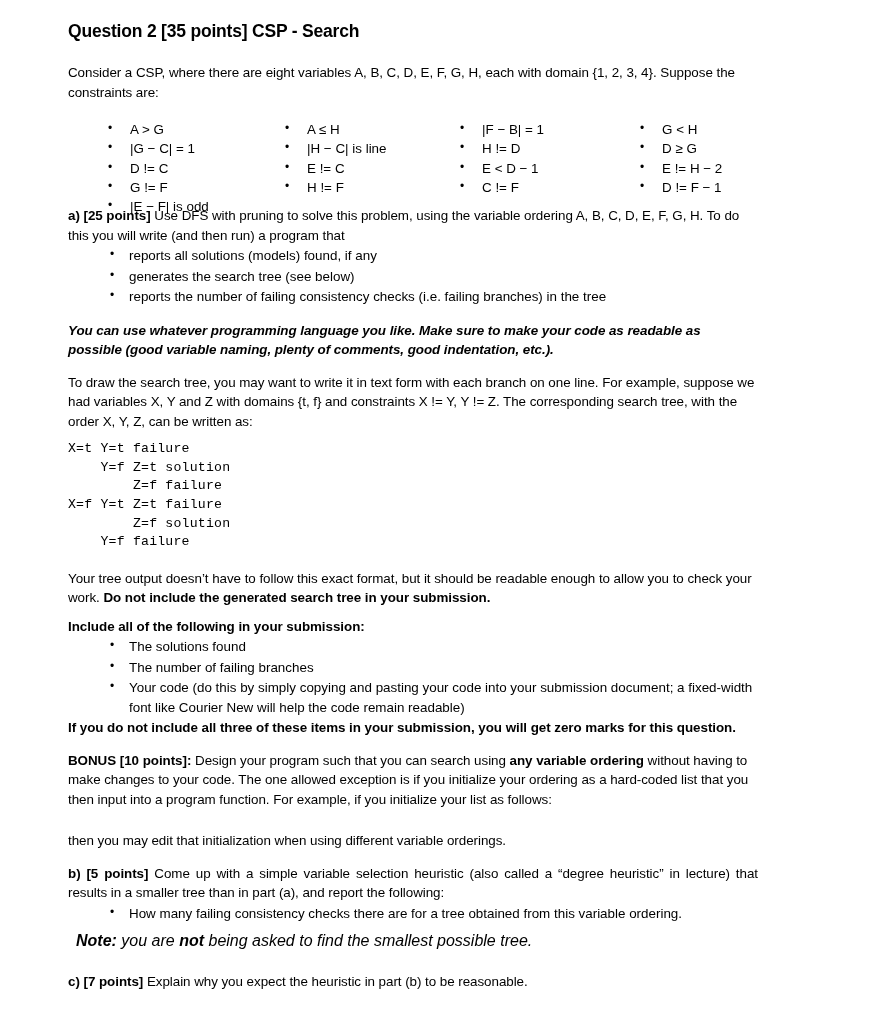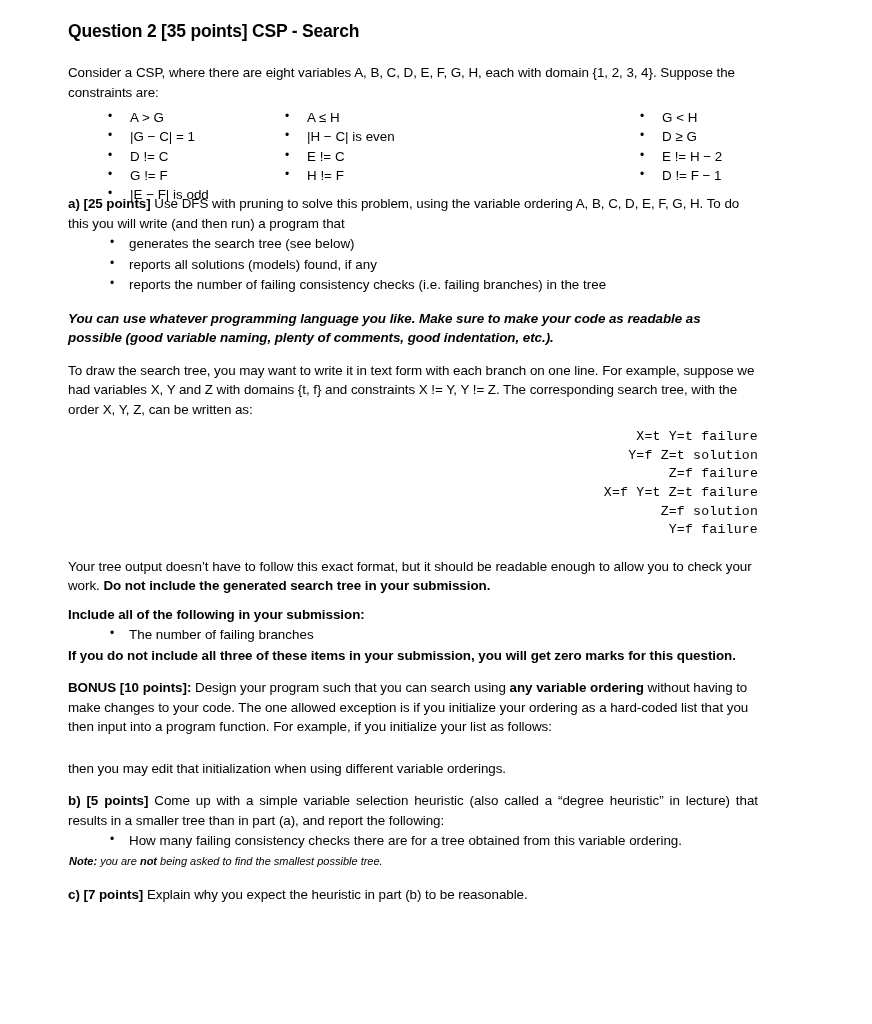--- a/index.html
+++ b/index.html
@@ -44,21 +44,21 @@
   }
   p.tight { margin-bottom: 0; }
 
   .spacer-sm { height: 9px; }
   .spacer-md { height: 13px; }
   .spacer-lg { height: 17px; }
 
   
   .constraints {
     position: relative;
-    margin-top: 6px;
+    margin-top: 18px;
     height: 86px;
     font-size: 13.4px;
   }
   .ccol {
     position: absolute;
     top: 0;
   }
   .ccol.c1 { left: 40px; }
   .ccol.c2 { left: 217px; }
   .ccol.c3 { left: 392px; }
@@ -97,35 +97,34 @@
     top: -1px;
     font-size: 12px;
   }
 
   .bold { font-weight: bold; }
   .ital { font-style: italic; }
   .bi { font-weight: bold; font-style: italic; }
   .red { color: #000000; font-weight: bold; }
 
   p.note-strong {
-    font-size: 11px;
+    font-size: 16px;
     line-height: 19.5px;
     font-weight: bold;
     font-style: italic;
-    margin: 1px;
+    margin: 8px;
   }
 
   pre.code {
     font-family: "Liberation Mono", monospace;
     font-size: 13.2px;
     line-height: 18.6px;
     margin: 0;
     white-space: pre;
     letter-spacing: 0.2px;
-    text-align: right;
   }
   .code-block { margin: 9px 0 0 0; }
   .code-inline-line {
     font-family: "Liberation Mono", monospace;
     font-size: 13.6px;
     line-height: 20px;
     white-space: pre;
     margin: 0;
     letter-spacing: 0.3px;
   }
@@ -145,37 +144,43 @@
     <div class="constraints">
       <div class="ccol c1">
         <div class="citem">A &gt; G</div>
         <div class="citem">|G − C| = 1</div>
         <div class="citem">D != C</div>
         <div class="citem">G != F</div>
         <div class="citem">|E − F| is odd</div>
       </div>
       <div class="ccol c2">
         <div class="citem">A ≤ H</div>
-        <div class="citem">|H − C| is even</div>
+        <div class="citem">|H − C| is line</div>
         <div class="citem">E != C</div>
         <div class="citem">H != F</div>
+      </div>
+      <div class="ccol c3">
+        <div class="citem">|F − B| = 1</div>
+        <div class="citem">H != D</div>
+        <div class="citem">E &lt; D − 1</div>
+        <div class="citem">C != F</div>
       </div>
       <div class="ccol c4">
         <div class="citem">G &lt; H</div>
         <div class="citem">D ≥ G</div>
         <div class="citem">E != H − 2</div>
         <div class="citem">D != F − 1</div>
       </div>
     </div>
 
     <p class="para tight"><span class="bold">a) [25 points]</span><span> Use DFS with pruning to solve this problem, using the variable ordering A, B, C, D, E, F, G, H. To do this you will write (and then run) a program that</span></p>
 
     <ul class="blist">
+      <li>reports all solutions (models) found, if any</li>
       <li>generates the search tree (see below)</li>
-      <li>reports all solutions (models) found, if any</li>
       <li>reports the number of failing consistency checks (i.e. failing branches) in the tree</li>
     </ul>
 
     <div class="spacer-md"></div>
 
     <p class="para bi tight">You can use whatever programming language you like.  Make sure to make your code as readable as possible (good variable naming, plenty of comments, good indentation, etc.).</p>
 
     <div class="spacer-md"></div>
 
     <p class="para tight">To draw the search tree, you may want to write it in text form with each branch on one line. For example, suppose we had variables X, Y and Z with domains {t, f} and constraints X != Y, Y != Z. The corresponding search tree, with the order X, Y, Z, can be written as:</p>
@@ -191,21 +196,23 @@
 
     <div class="spacer-lg"></div>
 
     <p class="para tight"><span>Your tree output doesn’t have to follow this exact format, but it should be readable enough to allow you to check your work.  </span><span class="red">Do not include the generated search tree in your submission.</span></p>
 
     <div class="spacer-sm"></div>
 
     <p class="para bold tight">Include all of the following in your submission:</p>
 
     <ul class="blist">
+      <li>The solutions found</li>
       <li>The number of failing branches</li>
+      <li>Your code (do this by simply copying and pasting your code into your submission document; a fixed-width font like Courier New will help the code remain readable)</li>
     </ul>
 
     <p class="para red tight">If you do not include all three of these items in your submission, you will get zero marks for this question.</p>
 
     <div class="spacer-md"></div>
 
     <p class="para tight"><span class="bold">BONUS [10 points]:</span><span> Design your program such that you can search using </span><span class="bold">any variable ordering</span><span> without having to make changes to your code.  The one allowed exception is if you initialize your ordering as a hard-coded list that you then input into a program function.  For example, if you initialize your list as follows:</span></p>
 
     <div class="spacer-sm"></div>
 

